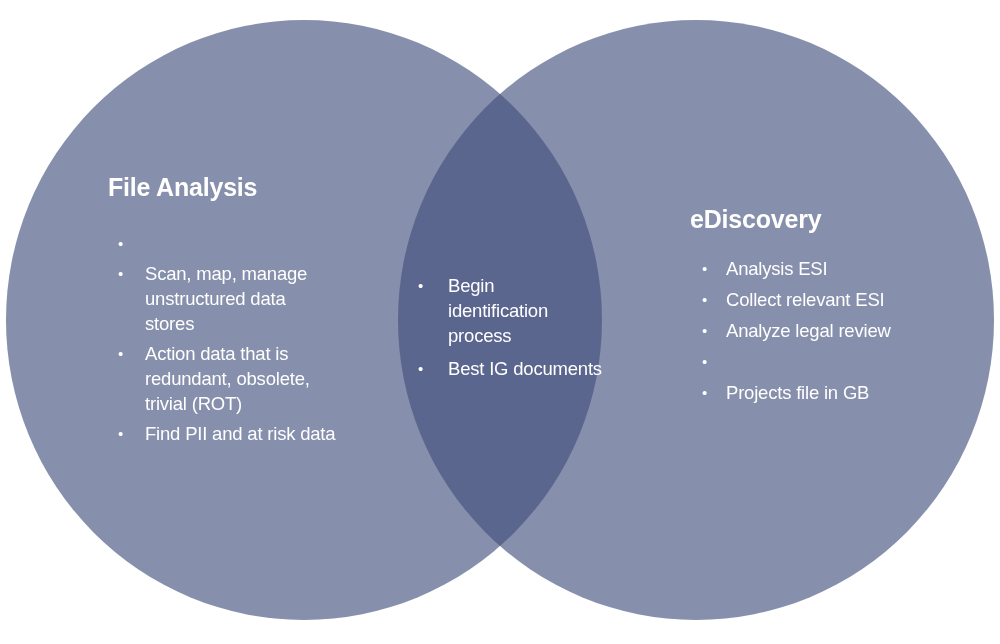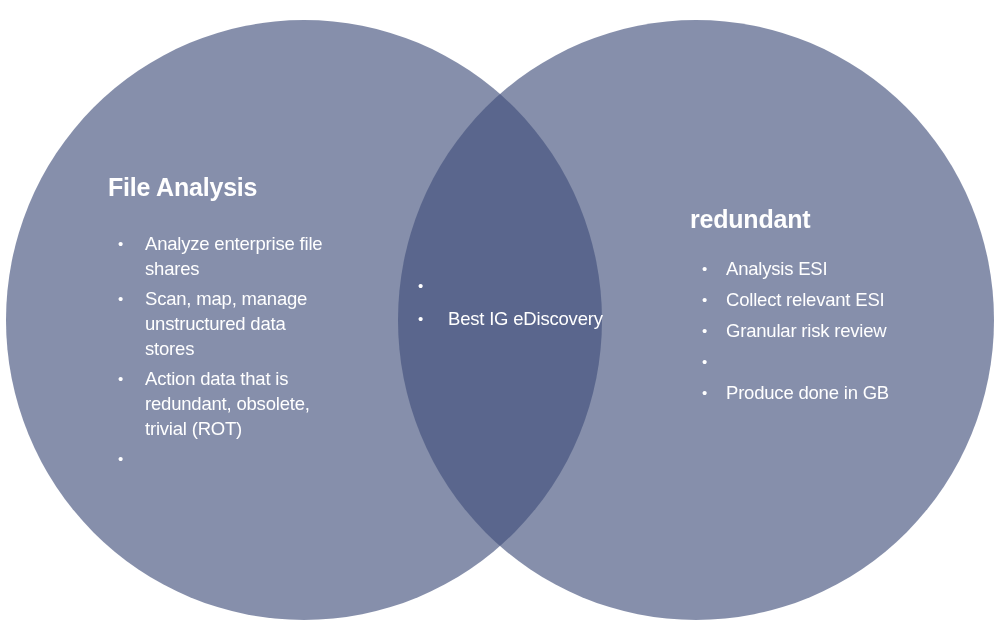--- a/index.html
+++ b/index.html
@@ -72,67 +72,69 @@
 <div class="canvas">
 
   <div class="circle circle-left"></div>
   <div class="circle circle-right"></div>
 
   <h2 class="panel venn-title left-panel-title">File Analysis</h2>
 
   <div class="panel list left-list left-panel-list">
     <div class="li">
       <span class="bullet">•</span>
-      <span class="txt">Analyze enterprise file
-shares</span>
     </div>
     <div class="li">
       <span class="bullet">•</span>
       <span class="txt">Scan, map, manage
 unstructured data
 stores</span>
     </div>
     <div class="li">
       <span class="bullet">•</span>
       <span class="txt">Action data that is
 redundant, obsolete,
 trivial (ROT)</span>
     </div>
     <div class="li">
       <span class="bullet">•</span>
+      <span class="txt">Find PII and at risk data</span>
     </div>
   </div>
 
   <div class="panel list mid-list mid-panel-list">
     <div class="li">
       <span class="bullet">•</span>
+      <span class="txt">Begin
+identification
+process</span>
     </div>
     <div class="li">
       <span class="bullet">•</span>
-      <span class="txt">Best IG eDiscovery</span>
+      <span class="txt">Best IG documents</span>
     </div>
   </div>
 
-  <h2 class="panel venn-title right-panel-title">redundant</h2>
+  <h2 class="panel venn-title right-panel-title">eDiscovery</h2>
 
   <div class="panel list right-list right-panel-list">
     <div class="li">
       <span class="bullet">•</span>
       <span class="txt">Analysis ESI</span>
     </div>
     <div class="li">
       <span class="bullet">•</span>
       <span class="txt">Collect relevant ESI</span>
     </div>
     <div class="li">
       <span class="bullet">•</span>
-      <span class="txt">Granular risk review</span>
+      <span class="txt">Analyze legal review</span>
     </div>
     <div class="li">
       <span class="bullet">•</span>
     </div>
     <div class="li">
       <span class="bullet">•</span>
-      <span class="txt">Produce done in GB</span>
+      <span class="txt">Projects file in GB</span>
     </div>
   </div>
 
 </div>
 
 </body></html>

